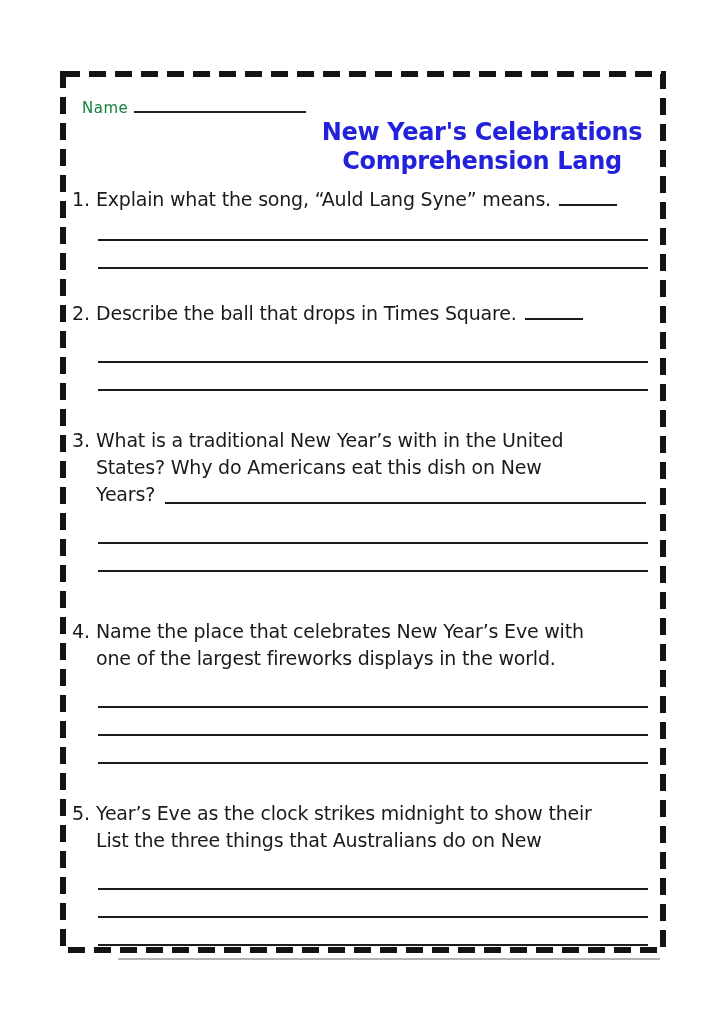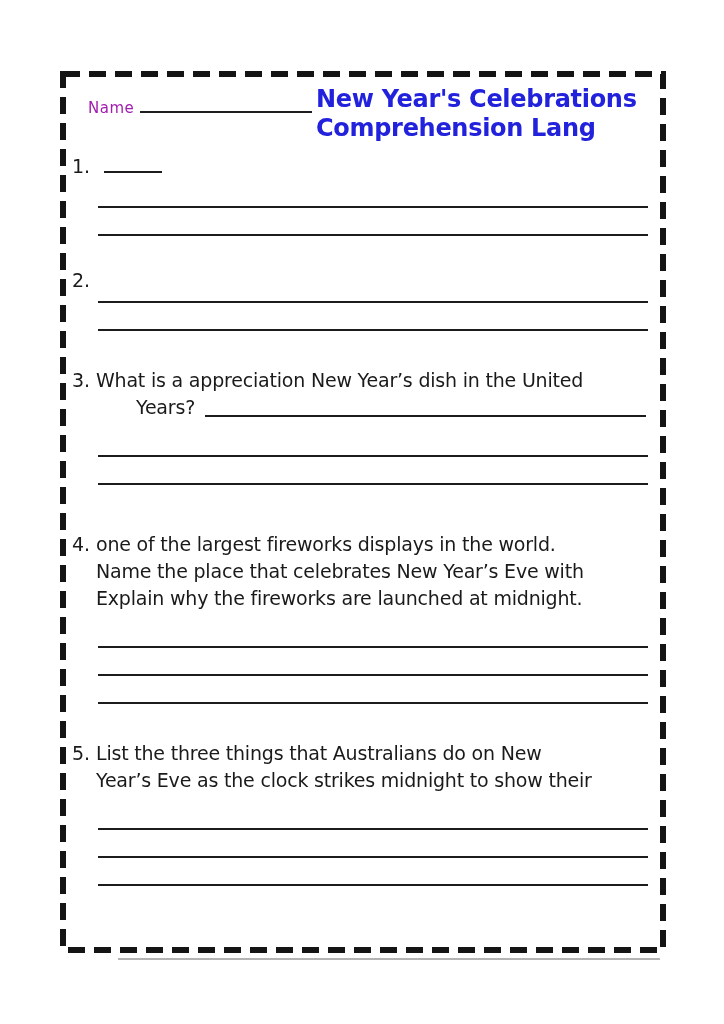--- a/index.html
+++ b/index.html
@@ -26,52 +26,54 @@
     position: absolute;
     left: 66px; top: 77px;
     width: 594px; height: 873px;
     box-sizing: border-box;
     padding: 8px 12px 0 4px;
   }
 
   
   .header { display: flex; align-items: flex-start; }
   .name-group { padding-left: 12px; padding-top: 12px; white-space: nowrap; }
-  .name-label { font-size: 15px; color: #a21caf; letter-spacing: .5px; margin-left: 6px; }
+  .name-label { font-size: 15px; color: #15803d; letter-spacing: .5px; }
   .name-line {
     display: inline-block; width: 172px;
     border-bottom: 2px solid #1f1f1f;
     height: 14px; margin-left: 6px;
   }
   .title-block {
     margin-left: auto;
     width: 332px;
+    text-align: center;
     font-weight: bold;
     font-size: 24px;
     line-height: 29px;
     letter-spacing: -0.3px;
+    margin-top: 33px;
   }
 
   
   .question-list { margin-top: 10px; }
   .question { display: flex; }
   .question + .question { margin-top: 31px; }
   .question:nth-child(3) { margin-top: 36px; }
   .question:nth-child(4) { margin-top: 46px; }
   .question:nth-child(5) { margin-top: 36px; }
 
   .q-num {
     flex: 0 0 26px;
     font-size: 19px; line-height: 27px;
     padding-left: 2px; box-sizing: border-box;
   }
   .q-body { flex: 1; min-width: 0; }
 
   .qline { font-size: 19px; line-height: 27px; white-space: nowrap; letter-spacing: -0.2px; }
-  .qline.flex { display: flex; margin-left: 40px; }
+  .qline.flex { display: flex; }
   .fill-line {
     flex: 1;
     border-bottom: 2px solid #1c1c1c;
     margin: 0 2px 4px 10px;
   }
   .tail-short {
     display: inline-block;
     width: 58px; height: 2px;
     border-bottom: 2px solid #1c1c1c;
     margin-left: 8px;
@@ -107,74 +109,77 @@
         <div>New Year's Celebrations</div>
         <div>Comprehension Lang</div>
       </div>
     </div>
 
     <div class="question-list">
         <div class="question">
     <div class="q-num">1.</div>
     <div class="q-body">
       <div>
-              <div class="qline"><span class="tail-short"></span></div>
+              <div class="qline"><span>Explain what the song, “Auld Lang Syne” means.</span><span class="tail-short"></span></div>
             </div>
       <div class="answer-lines">
               <div class="answer-line"></div>
               <div class="answer-line"></div>
             </div>
     </div>
   </div>
         <div class="question">
     <div class="q-num">2.</div>
     <div class="q-body">
+      <div>
+              <div class="qline"><span>Describe the ball that drops in Times Square.</span><span class="tail-short"></span></div>
+            </div>
       <div class="answer-lines gap">
               <div class="answer-line"></div>
               <div class="answer-line"></div>
             </div>
     </div>
   </div>
         <div class="question">
     <div class="q-num">3.</div>
     <div class="q-body">
       <div>
-              <div class="qline"><span>What is a appreciation New Year’s dish in the United</span></div>
+              <div class="qline"><span>What is a traditional New Year’s with in the United</span></div>
+              <div class="qline"><span>States? Why do Americans eat this dish on New</span></div>
               <div class="qline flex">
                 <span>Years?</span>
                 <span class="fill-line"></span>
               </div>
             </div>
       <div class="answer-lines gap">
               <div class="answer-line"></div>
               <div class="answer-line"></div>
             </div>
     </div>
   </div>
         <div class="question">
     <div class="q-num">4.</div>
     <div class="q-body">
       <div>
+              <div class="qline"><span>Name the place that celebrates New Year’s Eve with</span></div>
               <div class="qline"><span>one of the largest fireworks displays in the world.</span></div>
-              <div class="qline"><span>Name the place that celebrates New Year’s Eve with</span></div>
-              <div class="qline"><span>Explain why the fireworks are launched at midnight.</span></div>
             </div>
       <div class="answer-lines gap">
               <div class="answer-line"></div>
               <div class="answer-line"></div>
               <div class="answer-line"></div>
             </div>
     </div>
   </div>
         <div class="question">
     <div class="q-num">5.</div>
     <div class="q-body">
       <div>
+              <div class="qline"><span>Year’s Eve as the clock strikes midnight to show their</span></div>
               <div class="qline"><span>List the three things that Australians do on New</span></div>
-              <div class="qline"><span>Year’s Eve as the clock strikes midnight to show their</span></div>
             </div>
       <div class="answer-lines gap">
               <div class="answer-line"></div>
               <div class="answer-line"></div>
               <div class="answer-line"></div>
             </div>
     </div>
   </div>
       </div>
 

